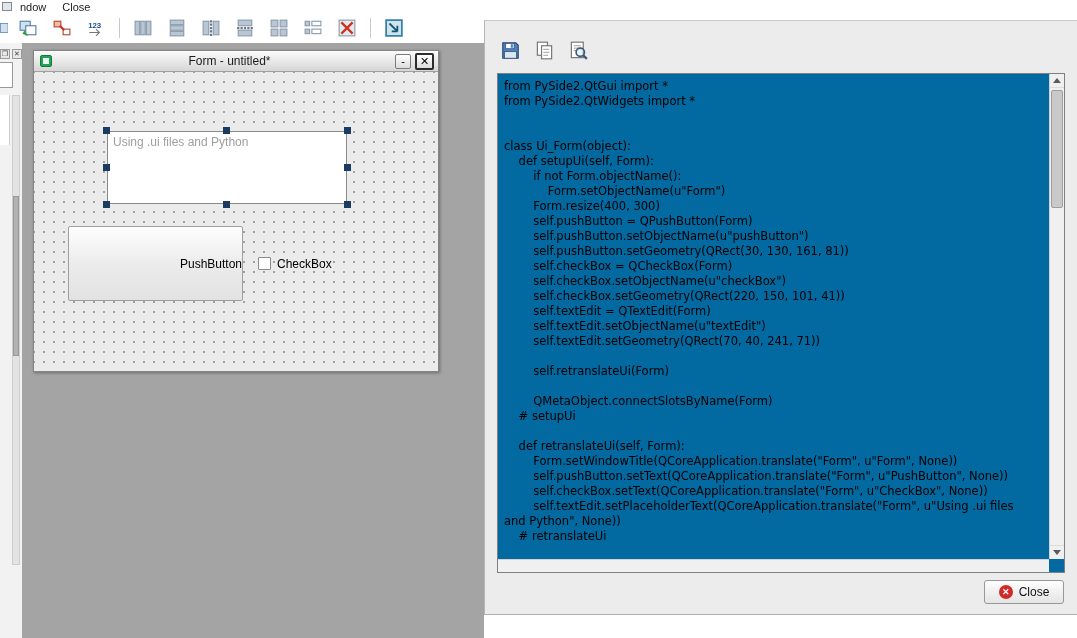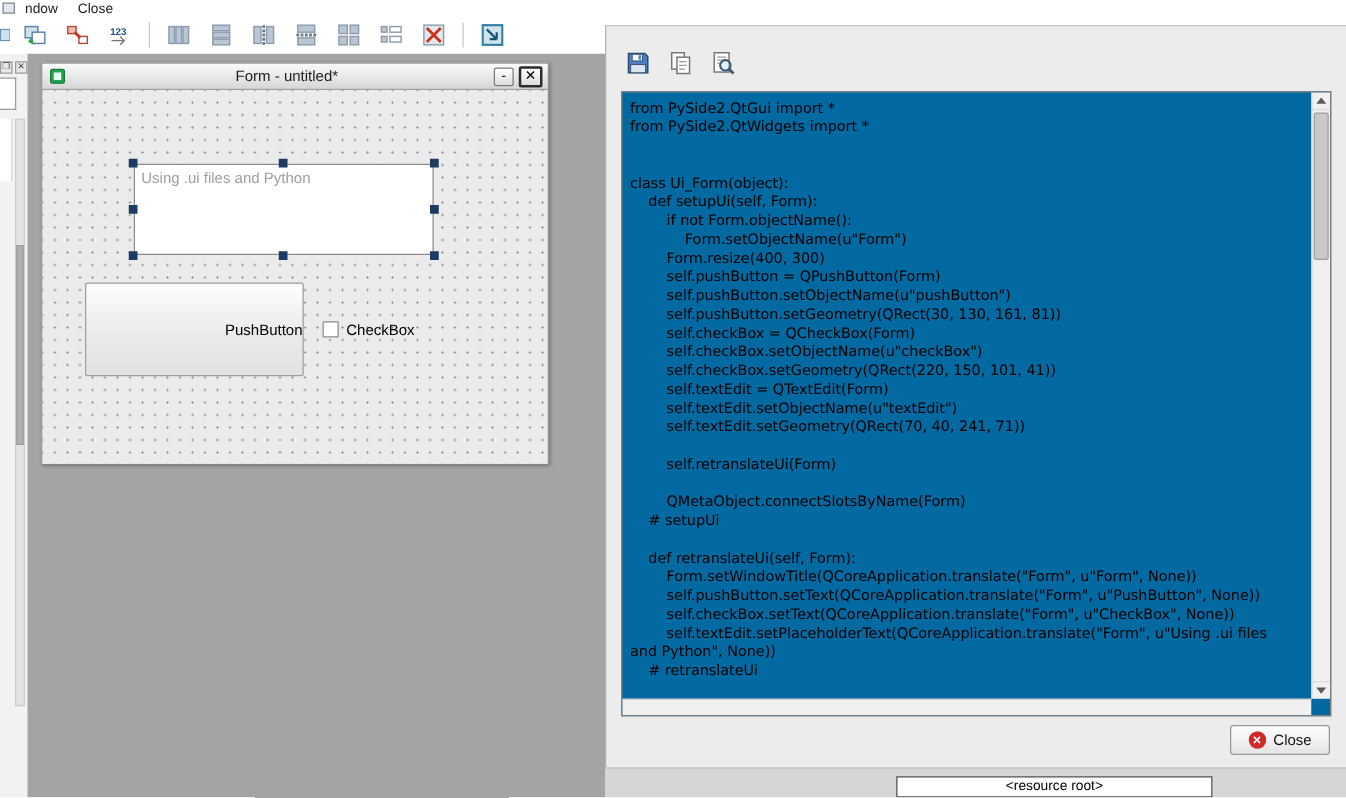--- a/index.html
+++ b/index.html
@@ -303,19 +303,14 @@
       </div>
       <div class="hscroll"></div>
     </div>
 
     <button class="close-btn">
       <span class="close-ic">✕</span>
       <span>Close</span>
     </button>
   </div>
 
-  <div class="resource-strip">
-    <div class="resource-box">
-      <span>&lt;resource root&gt;</span>
-    </div>
-  </div>
 
 </div>
 
 </body></html>

